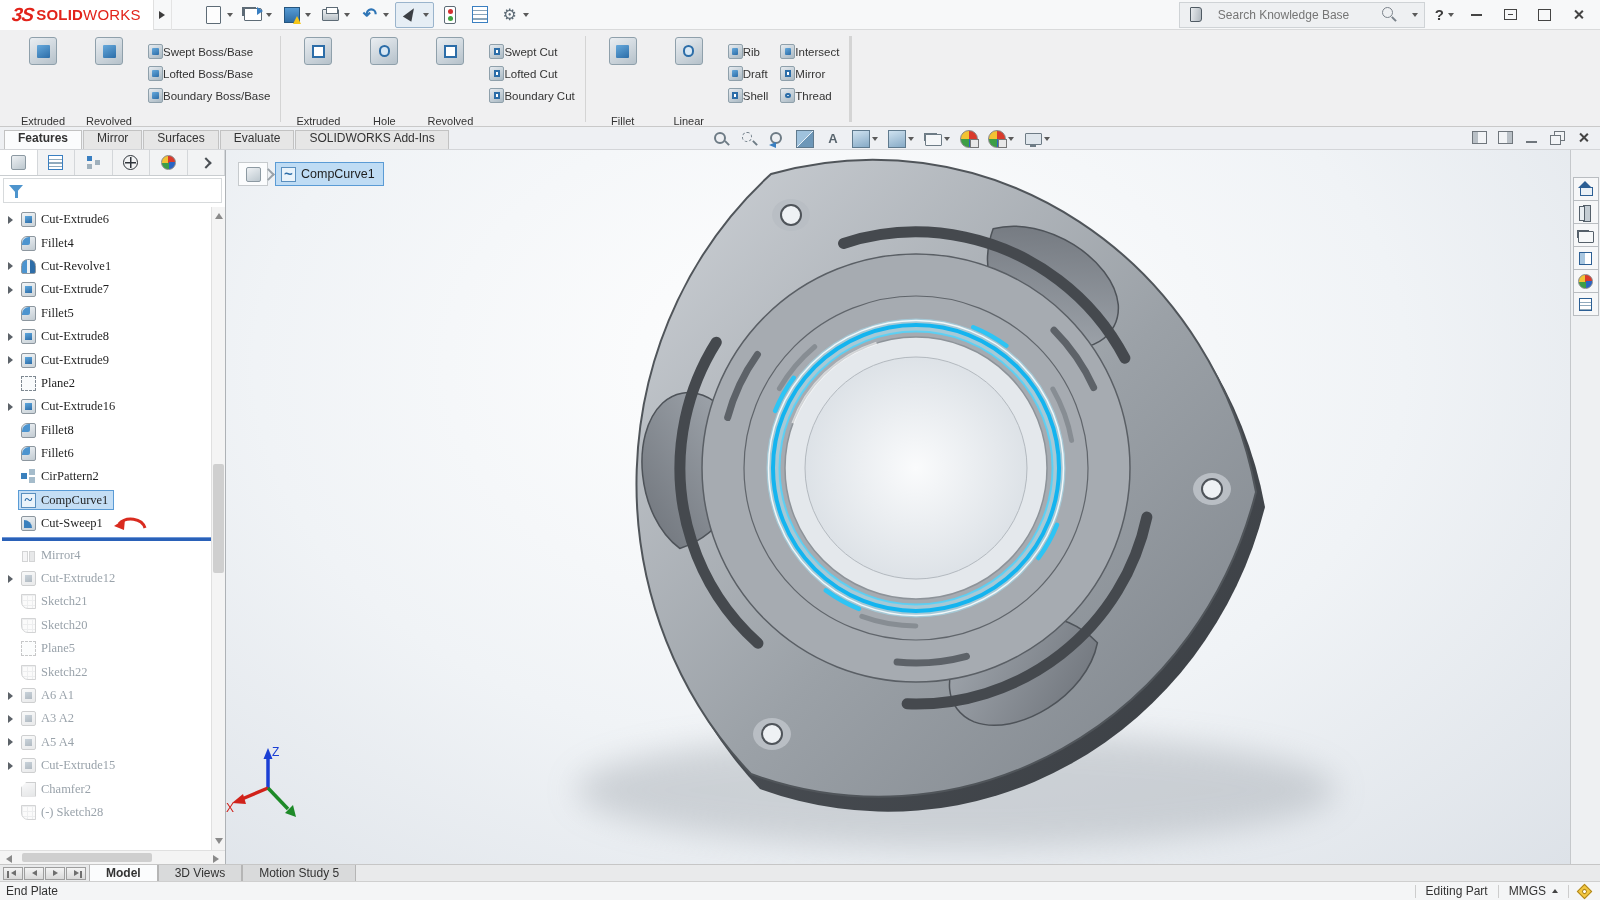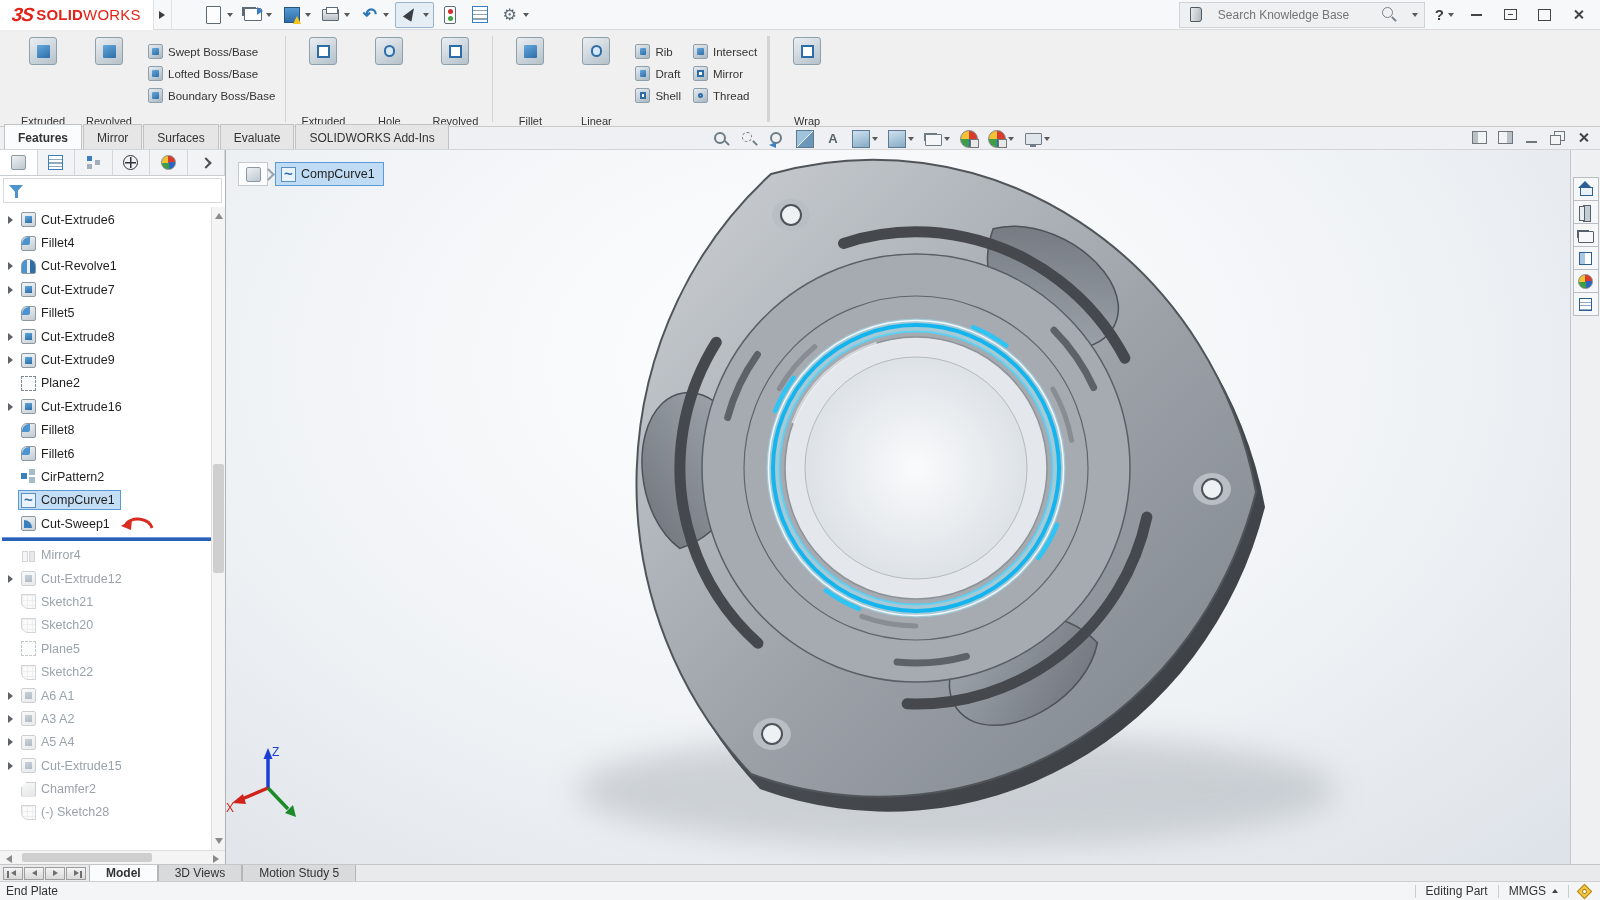--- a/index.html
+++ b/index.html
@@ -54,31 +54,31 @@
   .wb-max::before { content:""; width:11px; height:10px; border:1.5px solid #444; }
 
   
   .ribbon { height:97px; background:#f0f0f1; border-bottom:1px solid #c9c9c9; display:flex; align-items:stretch; padding:4px 2px 2px 6px; }
   .rb-group { display:flex; align-items:flex-start; gap:4px; padding:0 6px; }
   .rb-sep { width:1px; background:#d4d4d4; margin:2px 0; }
   .rb-big { display:flex; flex-direction:column; align-items:center; width:62px; padding:3px 1px; gap:2px; border-radius:2px; }
   .rb-icon { width:28px; height:28px; border-radius:3px; position:relative; background:linear-gradient(150deg,#eaeef2,#b5c1ca); border:1px solid #8fa0ab; }
   .rb-label { font-size:11px; text-align:center; line-height:1.25; white-space:pre-line; color:#333;margin-top:48px; }
   .rb-smallcol { display:flex; flex-direction:column; justify-content:flex-start; gap:3px; padding-top:8px; }
-  .rb-small { display:flex; align-items:center; gap:5px; padding:2px 4px; border-radius:2px; }
+  .rb-small { display:flex; align-items:center; padding:2px 4px; border-radius:2px; }
   .rb-sicon { width:15px; height:15px; border-radius:2px; background:linear-gradient(150deg,#e6ebf0,#a9b8c2); border:1px solid #8fa0ab; position:relative; flex:0 0 15px; }
   .rb-slabel { font-size:11.5px; color:#333; white-space:nowrap; }
   .rbi-b::after { content:""; position:absolute; inset:25%; background:linear-gradient(150deg,#66a9dc,#2c6da8); border-radius:1px; }
   .rbi-c::after { content:""; position:absolute; inset:25%; background:#fff; border:2px solid #2c6da8; }
   .rbi-w::after { content:""; position:absolute; inset:28%; border:2px solid #2c6da8; border-radius:50%; background:#d7e7f4; }
 
   
   .tabrow { height:23px; background:#eef0f3; display:flex; align-items:flex-end; position:relative; border-bottom:1px solid #d3d5d8; }
   .cmdtabs { display:flex; align-items:flex-end; height:100%; padding-left:4px; }
-  .cmdtab { padding:6px 13px 4px; font-size:12px; color:#333; background:#e6e6e6; border:1px solid #c2c2c2; border-bottom:none; margin-right:1px; }
+  .cmdtab { padding:0 13px 4px; font-size:12px; color:#333; background:#e6e6e6; border:1px solid #c2c2c2; border-bottom:none; margin-right:1px; }
   .cmdtab.active { background:#fbfcfd; font-weight:bold; }
   .hud { position:absolute; left:710px; top:2px; display:flex; align-items:center; gap:6px; }
   .hud-btn { display:flex; align-items:center; gap:2px; padding:1px 2px; }
   .hi { width:18px; height:18px; position:relative; display:inline-block; }
   .hi-mag::before { content:""; position:absolute; left:2px; top:2px; width:8px; height:8px; border:2px solid #6d7b85; border-radius:50%; }
   .hi-mag::after { content:""; position:absolute; left:12px; top:12px; width:6px; height:2px; background:#6d7b85; transform:rotate(45deg); }
   .hi-dashed::before { border-style:dashed; border-width:1.6px; }
   .hi-blue-arrow::after { content:""; left:1px; top:12px; width:0; height:0; background:none; border-top:3.5px solid transparent; border-bottom:3.5px solid transparent; border-right:7px solid #3a7fc1; transform:none; }
   .hi-cube { background:linear-gradient(160deg,#cfe2f0,#86aac6); border:1.4px solid #5f7documents; border:1.4px solid #5f7a8e; }
   .hi-section { background:linear-gradient(135deg,#9fc2dd 0 48%, #e9f1f7 48% 52%, #6d97b8 52%); border:1.4px solid #5f7a8e; }
@@ -114,21 +114,21 @@
   .filterrow { height:25px; border:1px solid #d7dadc; margin:2px 3px; display:flex; align-items:center; padding-left:5px; }
   .funnel { position:relative; width:14px; height:14px; }
   .funnel::before { content:""; position:absolute; left:0; top:1px; width:0; height:0; border-left:7px solid transparent; border-right:7px solid transparent; border-top:8px solid #4d94cd; }
   .funnel::after { content:""; position:absolute; left:6px; top:7px; width:2.5px; height:7px; background:#4d94cd; }
 
   .tree { flex:1; overflow:hidden; padding:3px 0 0 2px; position:relative; }
   .trow { display:flex; align-items:center; height:23.4px; }
   .tcaret { width:16px; display:inline-flex; justify-content:center; }
   .tcaret .tri { width:0; height:0; border-top:4px solid transparent; border-bottom:4px solid transparent; border-left:5px solid #5c6artifact; border-left:5px solid #5c6268; }
   .tcaret.hidden .tri { visibility:hidden; }
-  .tsel { display:inline-flex; align-items:center; gap:5px; padding:1.5px 5px 1.5px 2px; border:1px solid transparent; }
+  .tsel { display:inline-flex; align-items:center; gap:5px; padding:1.5px 5px 1.5px 2px; border:1px solid transparent;font-family:Liberation Serif, serif; }
   .tsel.selected { background:#c4def5; border-color:#5a9bd5; }
   .tlabel { font-size:12.5px; color:#1f1f1f; white-space:nowrap; }
   .trow.grayed .tlabel { color:#9aa3ab; }
   .trow.grayed .ti { opacity:.45; filter:grayscale(.7); }
   .rollback { height:4px; background:#2a61b8; margin:2px 0; border-top:1px solid #6f97d6; }
   .red-arrow { margin-left:4px; display:inline-flex; }
 
   .ti { width:15px; height:15px; position:relative; flex:0 0 15px; display:inline-block; }
   .ti-cut-extrude { border:1px solid #8d979f; background:linear-gradient(160deg,#f2f5f7,#c9d2d8); border-radius:2px; }
   .ti-cut-extrude::after { content:""; position:absolute; inset:3px; background:linear-gradient(160deg,#5ea7dd,#2d6da8); }
@@ -298,20 +298,34 @@
           <div class="rb-icon rbi-w"></div>
           <div class="rb-label">Hole
 Wizard</div>
           <span class="caret-down"></span>
         </div>
         <div class="rb-big">
           <div class="rb-icon rbi-c"></div>
           <div class="rb-label">Revolved
 Cut</div>
         </div>
+        <div class="rb-smallcol">
+          <div class="rb-small">
+            <span class="rb-sicon rbi-c"></span>
+            <span class="rb-slabel">Swept Cut</span>
+          </div>
+          <div class="rb-small">
+            <span class="rb-sicon rbi-c"></span>
+            <span class="rb-slabel">Lofted Cut</span>
+          </div>
+          <div class="rb-small">
+            <span class="rb-sicon rbi-c"></span>
+            <span class="rb-slabel">Boundary Cut</span>
+          </div>
+        </div>
       </div>
       <div class="rb-sep"></div>
       <div class="rb-group">
         <div class="rb-big">
           <div class="rb-icon rbi-b"></div>
           <div class="rb-label">Fillet</div>
           <span class="caret-down"></span>
         </div>
         <div class="rb-big">
           <div class="rb-icon rbi-w"></div>
@@ -344,26 +358,20 @@
           </div>
           <div class="rb-small">
             <span class="rb-sicon rbi-w"></span>
             <span class="rb-slabel">Thread</span>
           </div>
         </div>
       </div>
       <div class="rb-sep"></div>
       <div class="rb-sep"></div>
       <div class="rb-sep"></div>
-      <div class="rb-group">
-        <div class="rb-big">
-          <div class="rb-icon rbi-c"></div>
-          <div class="rb-label">Wrap</div>
-        </div>
-      </div>
     </div>
   </div>
 
 <div class="tabrow">
   <div id="cmdtabs" class="cmdtabs">
       <div class="cmdtab active">Features</div>
       <div class="cmdtab">Mirror</div>
       <div class="cmdtab">Surfaces</div>
       <div class="cmdtab">Evaluate</div>
       <div class="cmdtab">SOLIDWORKS Add-Ins</div>

